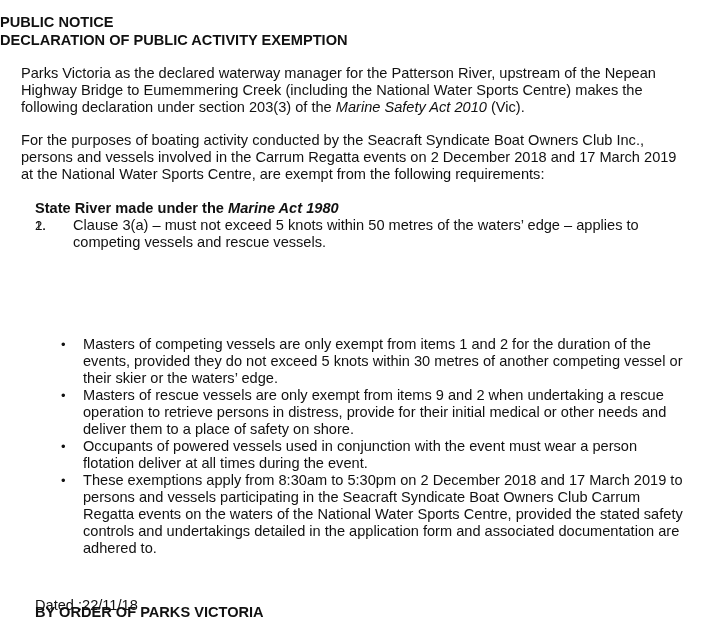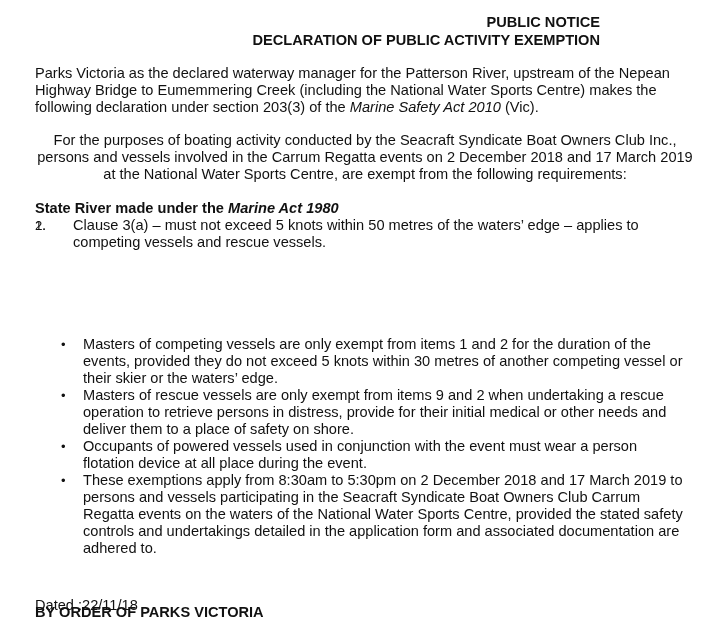--- a/index.html
+++ b/index.html
@@ -19,33 +19,33 @@
     .page {
       position: relative;
       width: 708px;
       height: 641px;
     }
     .title-block {
       position: absolute;
       top: 13px;
       left: 0;
       width: 600px;
-      text-align: right;
+      text-align: left;
       font-weight: bold;
       font-size: 14.6px;
       line-height: 18px;
     }
     .para {
       position: absolute;
-      left: 35px;
+      left: 21px;
       width: 660px;
       margin: 0;
     }
     .p1 { top: 65px; }
-    .p2 { top: 132px; text-align: center; }
+    .p2 { top: 132px; }
     .rules-heading {
       position: absolute;
       left: 35px;
       top: 200px;
       font-weight: bold;
     }
     .rules-list {
       position: absolute;
       left: 35px;
       top: 217px;
@@ -127,21 +127,21 @@
     <li>
       <span class="bullet">•</span>
       <span>Masters of competing vessels are only exempt from items 1 and 2 for the duration of the events, provided they do not exceed 5 knots within 30 metres of another competing vessel or their skier or the waters’ edge.</span>
     </li>
     <li>
       <span class="bullet">•</span>
       <span>Masters of rescue vessels are only exempt from items 9 and 2 when undertaking a rescue operation to retrieve persons in distress, provide for their initial medical or other needs and deliver them to a place of safety on shore.</span>
     </li>
     <li>
       <span class="bullet">•</span>
-      <span>Occupants of powered vessels used in conjunction with the event must wear a person flotation device at all place during the event.</span>
+      <span>Occupants of powered vessels used in conjunction with the event must wear a person flotation deliver at all times during the event.</span>
     </li>
     <li>
       <span class="bullet">•</span>
       <span>These exemptions apply from 8:30am to 5:30pm on 2 December 2018 and 17 March 2019 to persons and vessels participating in the Seacraft Syndicate Boat Owners Club Carrum Regatta events on the waters of the National Water Sports Centre, provided the stated safety controls and undertakings detailed in the application form and associated documentation are adhered to.</span>
     </li>
   </ul>
 
   <div class="order">BY ORDER OF PARKS VICTORIA</div>
   <div class="dated">Dated :22/11/18</div>
 

